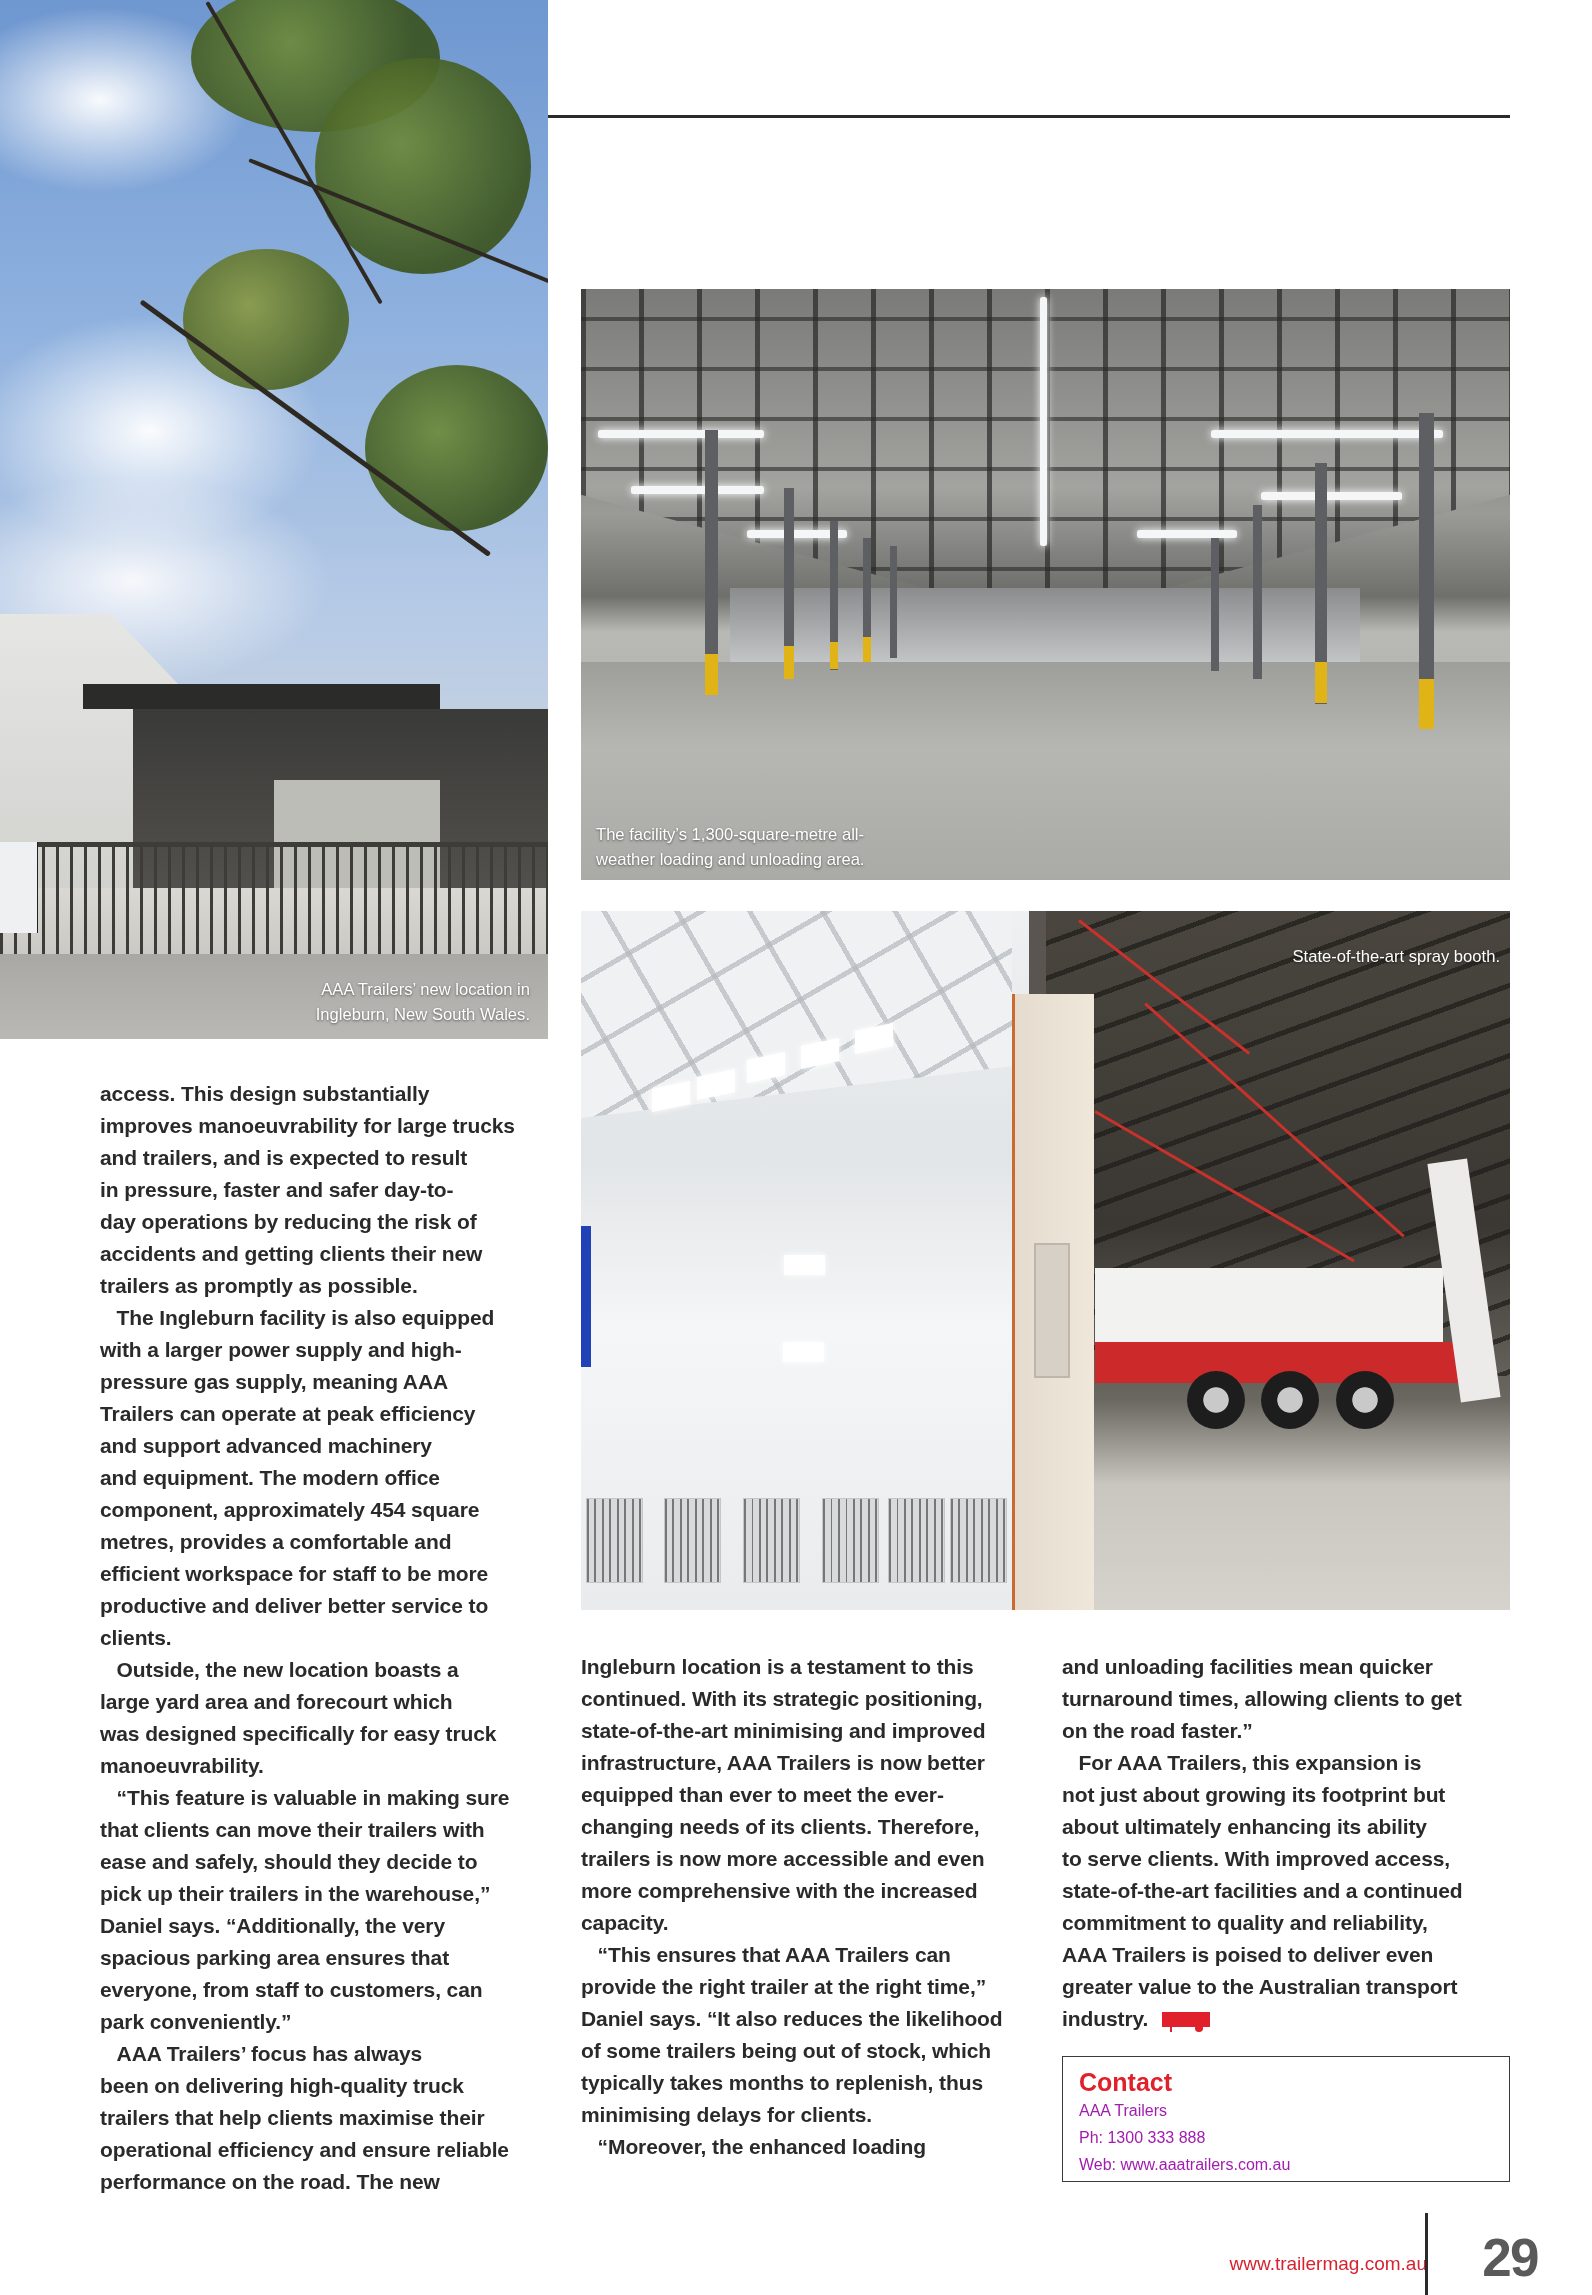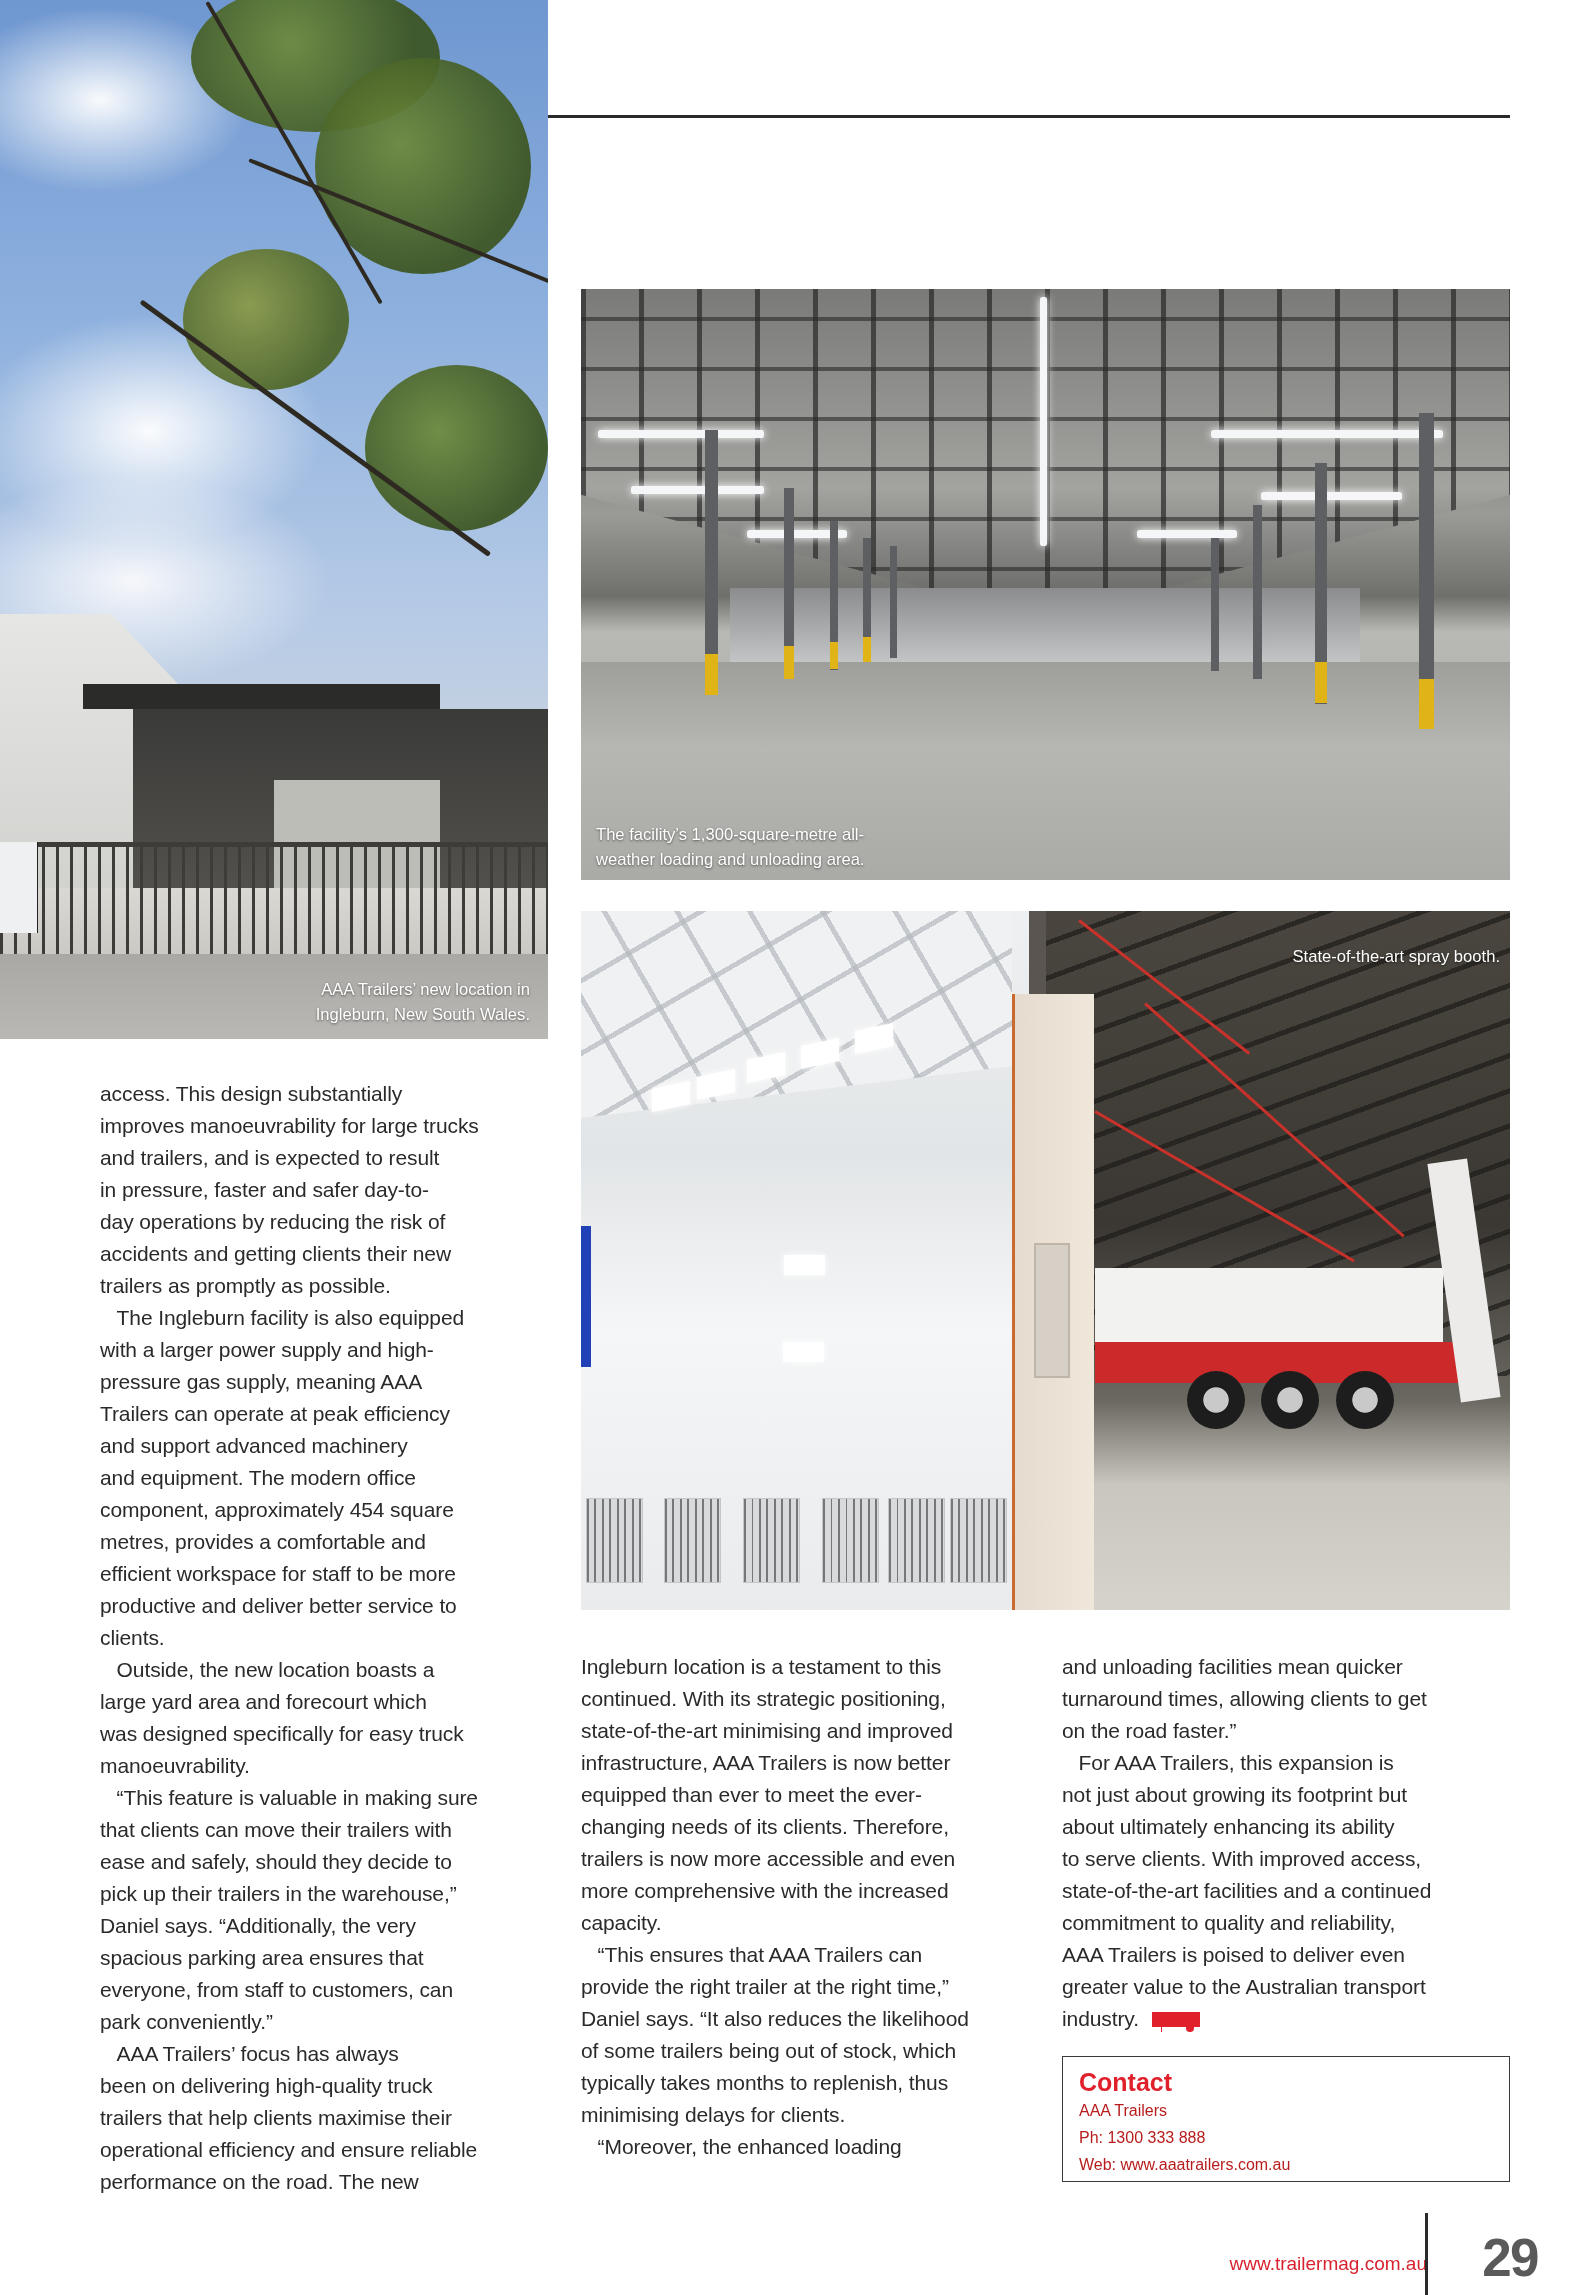--- a/index.html
+++ b/index.html
@@ -88,33 +88,33 @@
   .sb-doorwin { position: absolute; left: 453px; top: 332px; width: 31.5px; height: 131px; background: #d6d0c6; border: 2.5px solid #bfb6a8; }
   .sb-blue { position: absolute; left: 0; top: 315px; width: 10px; height: 141px; background: #2142b7; }
   .sb-trailer { position: absolute; left: 514px; top: 357px; width: 348px; height: 75px; background: #f2f2f0; }
   .sb-trailer-red { position: absolute; left: 514px; top: 431px; width: 382px; height: 41px; background: #cc2a2a; }
   .sb-wheel { position: absolute; top: 460px; width: 58px; height: 58px; border-radius: 50%; background: radial-gradient(circle, #c9c9c9 0 30%, #1d1d1d 32%); }
   .sb-ramp { position: absolute; left: 863px; top: 249px; width: 40px; height: 241px; background: #ecebea; transform: rotate(-8deg); }
   .cap-sb { right: 10px; top: 5px; text-align: right; width: 348px; }
 
   
   .body-col { font-size: 21px; line-height: 32px; color: #2a2a2a; letter-spacing: -0.1px; }
-  .body-col p { margin: 0; }
+  .body-col p { margin: 0; font-weight: bold; }
   .col1 { left: 100px; top: 1078px; width: 465px; }
   .col2 { left: 581px; top: 1651px; width: 465px; }
   .col3 { left: 1062px; top: 1651px; width: 452px; }
   .line { display: block; white-space: nowrap; }
   .end-icon { display: inline-block; width: 48px; height: 15px; background: #e0202a; margin-left: 13.3px; vertical-align: -0.8px; position: relative; }
   .end-icon::after { content: ""; position: absolute; right: 6.6px; bottom: -5px; width: 7.5px; height: 7.5px; border-radius: 50%; background: #e0202a; }
   .end-icon::before { content: ""; position: absolute; left: 8.3px; bottom: -5px; width: 1.7px; height: 5.8px; background: #e0202a; }
 
   
   .contact-box { left: 1062px; top: 2056px; width: 448px; height: 126px; border: 1.7px solid #3a3a3a; box-sizing: border-box; padding: 10px 16px; }
   .contact-title { color: #e0202a; font-weight: bold; font-size: 25px; line-height: 30px; }
-  .contact-line { font-size: 16px; line-height: 27px; color: #b91c1c; }
+  .contact-line { font-size: 16px; line-height: 27px; color: #a21caf; }
 
   
   .footer-url { left: 1178px; top: 2253px; width: 249px; text-align: right; font-size: 19px; color: #d8222f; }
   .footer-divider { left: 1425px; top: 2213px; width: 2.5px; height: 82px; background: #2a2a2a; }
   .page-number { left: 1452px; top: 2227px; width: 116px; text-align: center; font-size: 53px; font-weight: bold; color: #5a5a5a; letter-spacing: -1.7px; }
 </style>
 </head>
 <body>
 
 <div class="abs photo-left">

